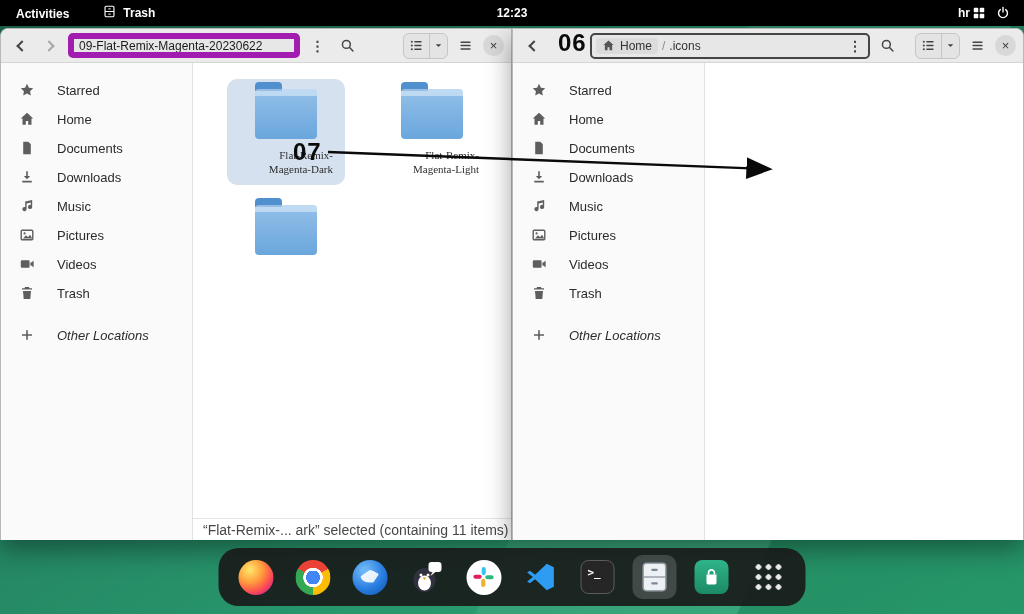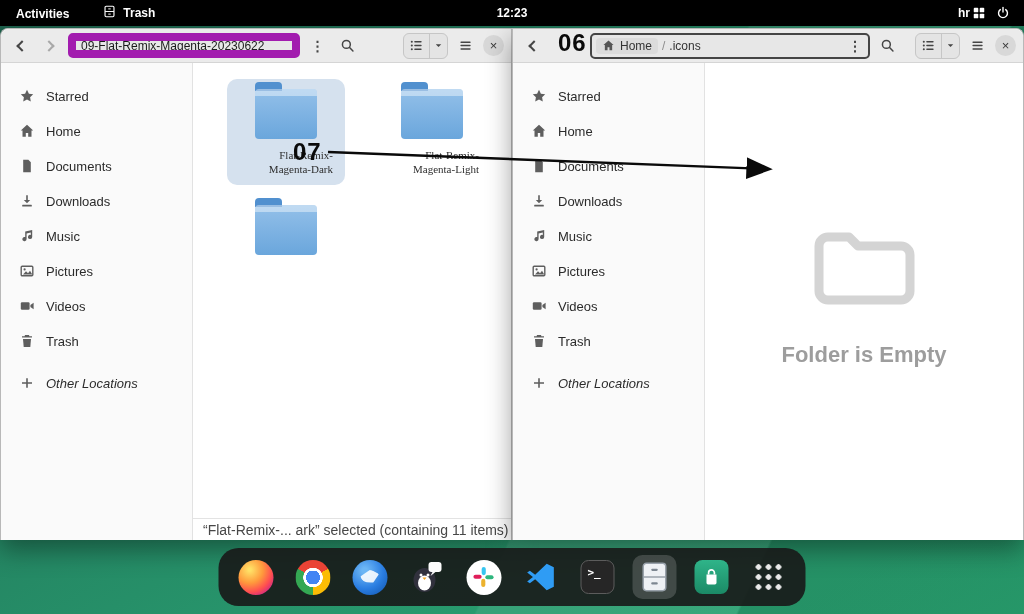--- a/index.html
+++ b/index.html
@@ -33,39 +33,39 @@
 
   .headerbar { height:34px; flex:0 0 34px; background:#ebebeb; border-bottom:1px solid #d5d5d5;
     display:flex; align-items:center; padding:0 7px; gap:5px; }
   .hb-btn { width:25px; height:25px; border:none; background:transparent; border-radius:6px;
     display:flex; align-items:center; justify-content:center; color:#454545; cursor:default; }
   .hb-btn.disabled { color:#a8a8a8; }
   .chev { width:8px; height:8px; border-left:2px solid currentColor; border-bottom:2px solid currentColor; }
   .chev.back { transform:rotate(45deg); margin-left:3px; }
   .chev.fwd  { transform:rotate(-135deg); margin-right:3px; }
 
-  .path-entry { width:232px; height:25px; background:#e7e7e7; border:8px solid #a21caf; border-radius:5px;
+  .path-entry { width:232px; height:25px; background:#e7e7e7; border:6px solid #a21caf; border-radius:5px;
     font:12px "Liberation Sans", sans-serif; color:#1b1b1b; padding:0 5px; outline:none; }
   .kebab { font-size:14px; font-weight:bold; color:#474747; }
   .hb-spacer { flex:1; }
 
   .view-toggle { display:flex; align-items:center; height:26px; border:1px solid #c6c6c6;
     border-radius:6px; background:#e4e4e4; overflow:hidden; }
   .view-toggle .seg { display:flex; align-items:center; justify-content:center; height:100%; color:#454545; }
   .view-toggle .seg.icon-seg { width:26px; border-right:1px solid #c6c6c6; }
   .view-toggle .seg.caret-seg { width:17px; }
 
   .close-btn { width:21px; height:21px; border-radius:50%; background:#d8d8d8; color:#3a3a3a;
     display:flex; align-items:center; justify-content:center; font-size:13px; line-height:1; }
 
   .win-body { flex:1; display:flex; min-height:0; }
 
   .sidebar { width:192px; flex:0 0 192px; background:#fafafa; border-right:1px solid #e2e2e2;
     padding-top:12px; font-size:13px; color:#2b2b2b; }
-  .side-item { display:flex; align-items:center; gap:11px; padding:6px 10px; margin:7px 8px; border-radius:6px; }
+  .side-item { display:flex; align-items:center; gap:22px; padding:6px 10px; margin:1px 8px; border-radius:6px; }
   .side-item svg { color:#5e5e5e; flex:0 0 16px; }
   .side-item.other { margin-top:14px;font-style:italic; }
 
   .content { position:relative; flex:1; background:#fff; min-width:0; }
 
   
   .files-grid { display:grid; grid-template-columns:142px 142px; gap:10px 4px;
     padding:16px 0 0 22px; justify-items:center; }
   .tile { width:118px; padding:10px 6px 8px; border-radius:10px; display:flex; flex-direction:column;
     align-items:center; }
@@ -400,28 +400,20 @@
           <span>Trash</span>
         </div>
         <div class="side-item other">
           <svg width="16" height="16" viewBox="0 0 16 16" fill="currentColor">
               <path d="M7.2 3.2h1.6v4H13v1.6H8.8v4H7.2v-4H3V7.2h4.2z"></path>
             </svg>
           <span>Other Locations</span>
         </div>
       </div>
 
-      <div class="content">
-        <div class="empty-state">
-          <svg width="110" height="88" viewBox="0 0 110 88">
-            <path d="M10 22c0-5 4-9 9-9h21l9 9h43c5 0 9 4 9 9v36c0 5-4 9-9 9H19c-5 0-9-4-9-9z" fill="none" stroke="#d4d4d4" stroke-width="9" stroke-linejoin="round"></path>
-          </svg>
-          <div class="empty-title">Folder is Empty</div>
-        </div>
-      </div>
     </div>
   </div>
 
   <div class="annotation" style="left:293px; top:138px;">07</div>
   <div class="annotation" style="left:558px; top:29px;">06</div>
   <svg class="arrow-overlay" width="1024" height="614">
     <defs>
       <marker id="ah" markerWidth="11" markerHeight="9" refX="9" refY="4.5" orient="auto">
         <path d="M0 0 L11 4.5 L0 9 z" fill="#0a0a0a"></path>
       </marker>

